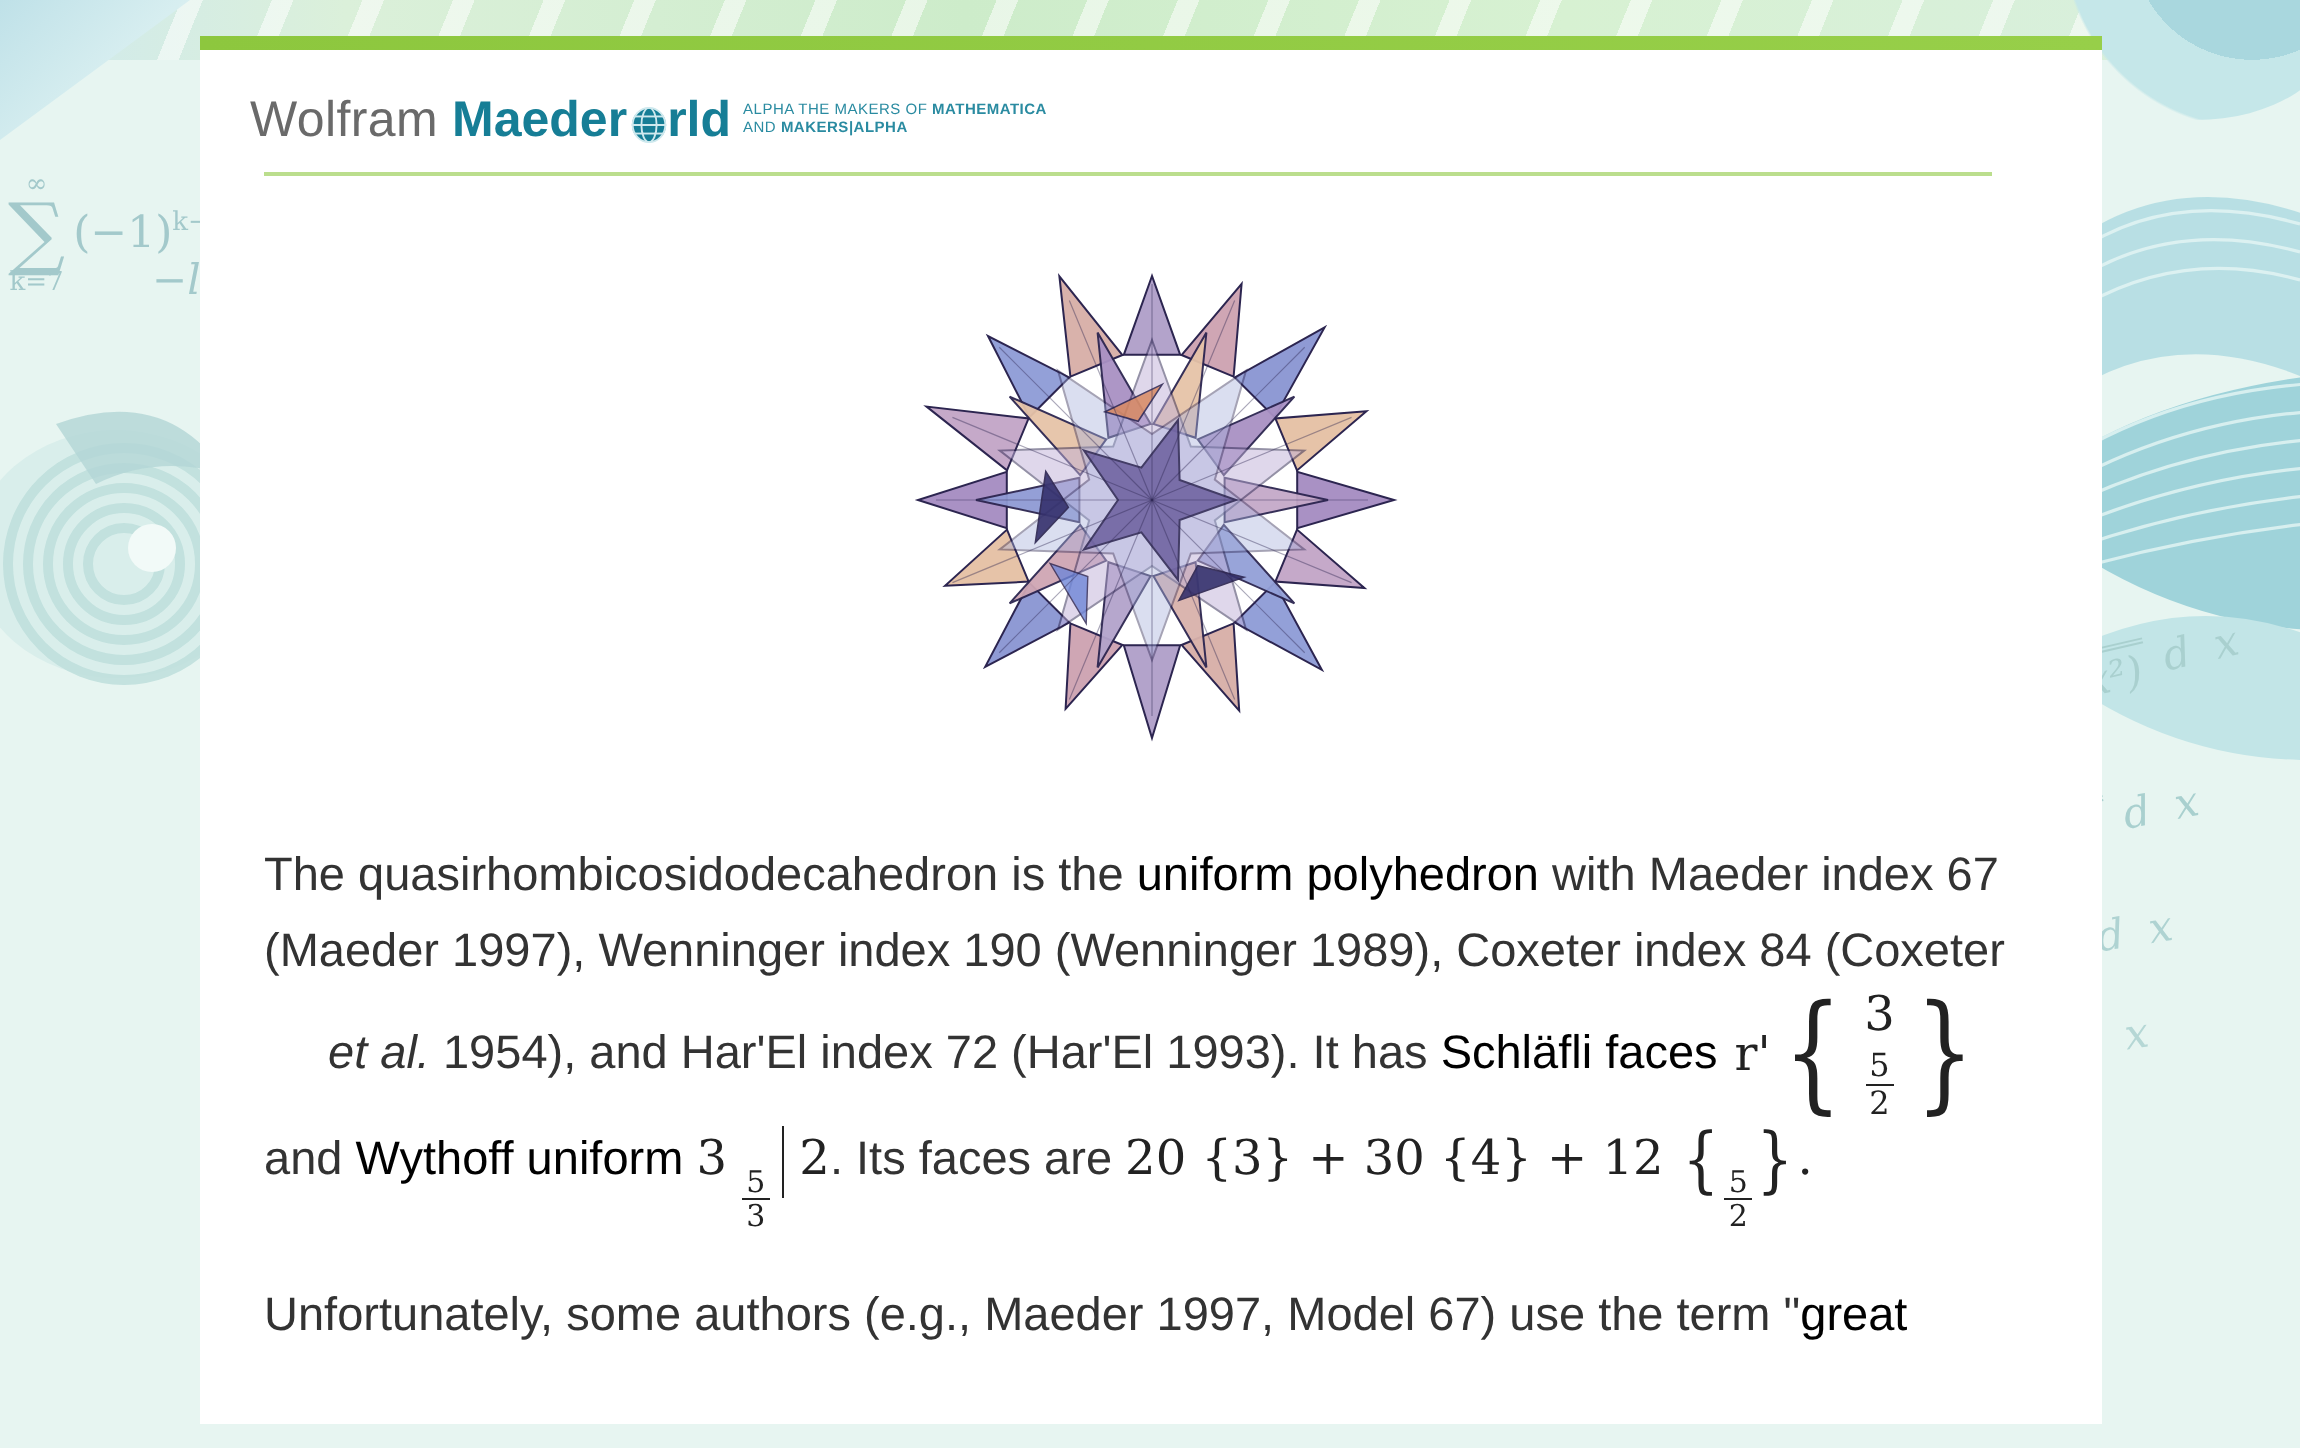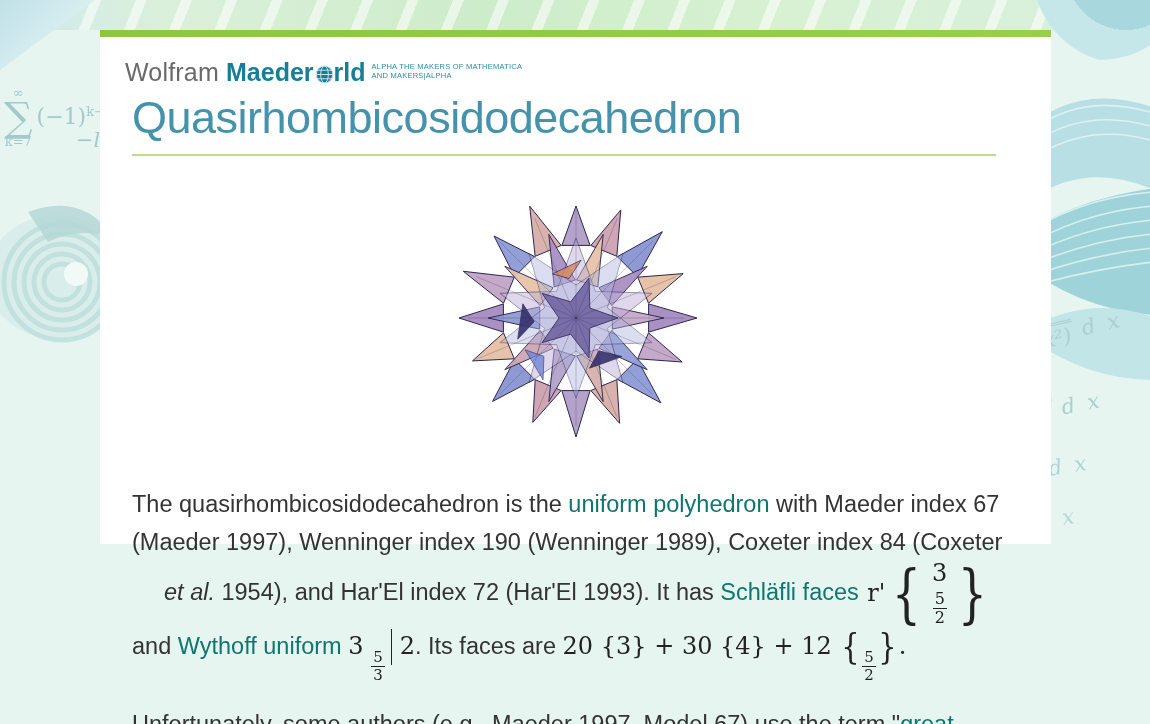--- a/index.html
+++ b/index.html
@@ -35,43 +35,43 @@
   .bg-sum sup{font-size:13px;}
   .bg-ln{left:76px;top:128px;font-size:21px;font-style:italic;}
   .bg-int{display:flex;align-items:flex-end;gap:8px;color:#a9d0cf;font-size:21px;font-style:italic;}
   .bg-int .bgfrac{display:flex;flex-direction:column;align-items:center;line-height:1.15;}
   .bg-int .bgfrac .n{padding:0 4px;}
   .bg-int .bgfrac .d{border-top:3px double #a9d0cf;padding:1px 4px 0;}
   .bg-int .tail{padding-bottom:4px;letter-spacing:3px;}
   .bg-swirl,.bg-surface{position:absolute;z-index:0;}
   
   .card{
-    position:absolute;left:100px;top:30px;width:951px;height:514px;background:#ffffff;z-index:1;
+    position:absolute;left:100px;top:18px;width:951px;height:694px;background:#ffffff;z-index:1;
   }
   .card-greenbar{height:7px;background:linear-gradient(90deg,#8dc73e,#97cf49);}
   
   .logo-row{display:flex;align-items:flex-start;margin:21px 0 0 25px;}
   .logo-wolfram{font-size:25px;color:#6a6a6a;letter-spacing:.2px;}
   .logo-mathworld{font-size:25px;color:#167e96;font-weight:bold;margin-left:7px;display:flex;align-items:center;}
   .globe{width:19px;height:19px;margin:3px 0 0 1px;}
   .tagline{margin:4px 0 0 6px;line-height:1.25;font-size:7.5px;color:#2a8ba1;letter-spacing:.25px;}
-  .tagline b{font-weight:normal;}
+  .tagline b{font-weight:bold;}
   
   .page-title{
     margin:6px 0 0 32px;font-size:45px;font-weight:300;color:#4592ac;letter-spacing:-.5px;line-height:1.1;
   }
   .title-rule{margin:11px 0 0 32px;width:864px;height:2px;background:#bbde8d;}
   
   .figure-wrap{width:252px;margin:26px auto 0;cursor:pointer;}
   
   .para{
     margin:27px 0 0 32px;width:880px;font-size:23.5px;line-height:1.63;color:#333333;
   }
   .para + .para{margin-top:21px;}
-  a.lnk{color:#0f766e;text-decoration:none;cursor:pointer;}
+  a.lnk{color:#000000;text-decoration:none;cursor:pointer;}
   .em{font-style:italic;margin-left:32px;}
   .math{font-family:"DejaVu Serif",serif;font-size:24px;color:#222;}
   .frac{display:inline-flex;flex-direction:column;align-items:center;vertical-align:-0.55em;font-size:15px;line-height:1.12;}
   .frac .fn{border-bottom:1.3px solid #222;padding:0 2px;}
   .frac .fd{padding:0 2px;}
   .schlafli{display:inline-flex;align-items:center;vertical-align:middle;font-family:"DejaVu Serif",serif;color:#222;margin:0 2px;}
   .schlafli .pre{font-size:24px;margin-right:1px;}
   .schlafli .brace{font-size:64px;font-weight:300;line-height:.85;transform:scaleX(.72);}
   .schlafli .col{display:flex;flex-direction:column;align-items:center;gap:5px;padding:0 5px;font-size:24px;line-height:1;}
   .vbar{display:inline-block;width:0;border-left:1.7px solid #222;height:36px;vertical-align:middle;margin:0 8px 0 6px;}
@@ -171,21 +171,20 @@
           </g>
         </svg>
         <span>rld</span>
     </span>
     <div class="tagline">
       <div><span>ALPHA THE MAKERS OF </span><b>MATHEMATICA</b></div>
       <div><span>AND </span><b>MAKERS|ALPHA</b></div>
     </div>
   </div>
 
-  <h1 class="page-title">Quasirhombicosidodecahedron</h1>
   <div class="title-rule"></div>
 
   <div class="figure-wrap">
     <svg width="252" height="272" viewBox="0 0 250 272">
         <g id="poly-g">
           <polygon points="125.0,24.0 110.9,63.4 139.1,63.4" fill="#b3a3cb" stroke="#2c2550" stroke-width="1"></polygon>
           <polygon points="169.8,27.9 139.8,63.5 165.8,74.3" fill="#cfa6b4" stroke="#2c2550" stroke-width="1"></polygon>
           <polygon points="211.3,49.7 166.4,74.7 186.3,94.6" fill="#8f9ad4" stroke="#2c2550" stroke-width="1"></polygon>
           <polygon points="232.2,91.6 186.7,95.2 197.5,121.2" fill="#e6c3a8" stroke="#2c2550" stroke-width="1"></polygon>
           <polygon points="246.0,136.0 197.6,121.9 197.6,150.1" fill="#a991c4" stroke="#2c2550" stroke-width="1"></polygon>

